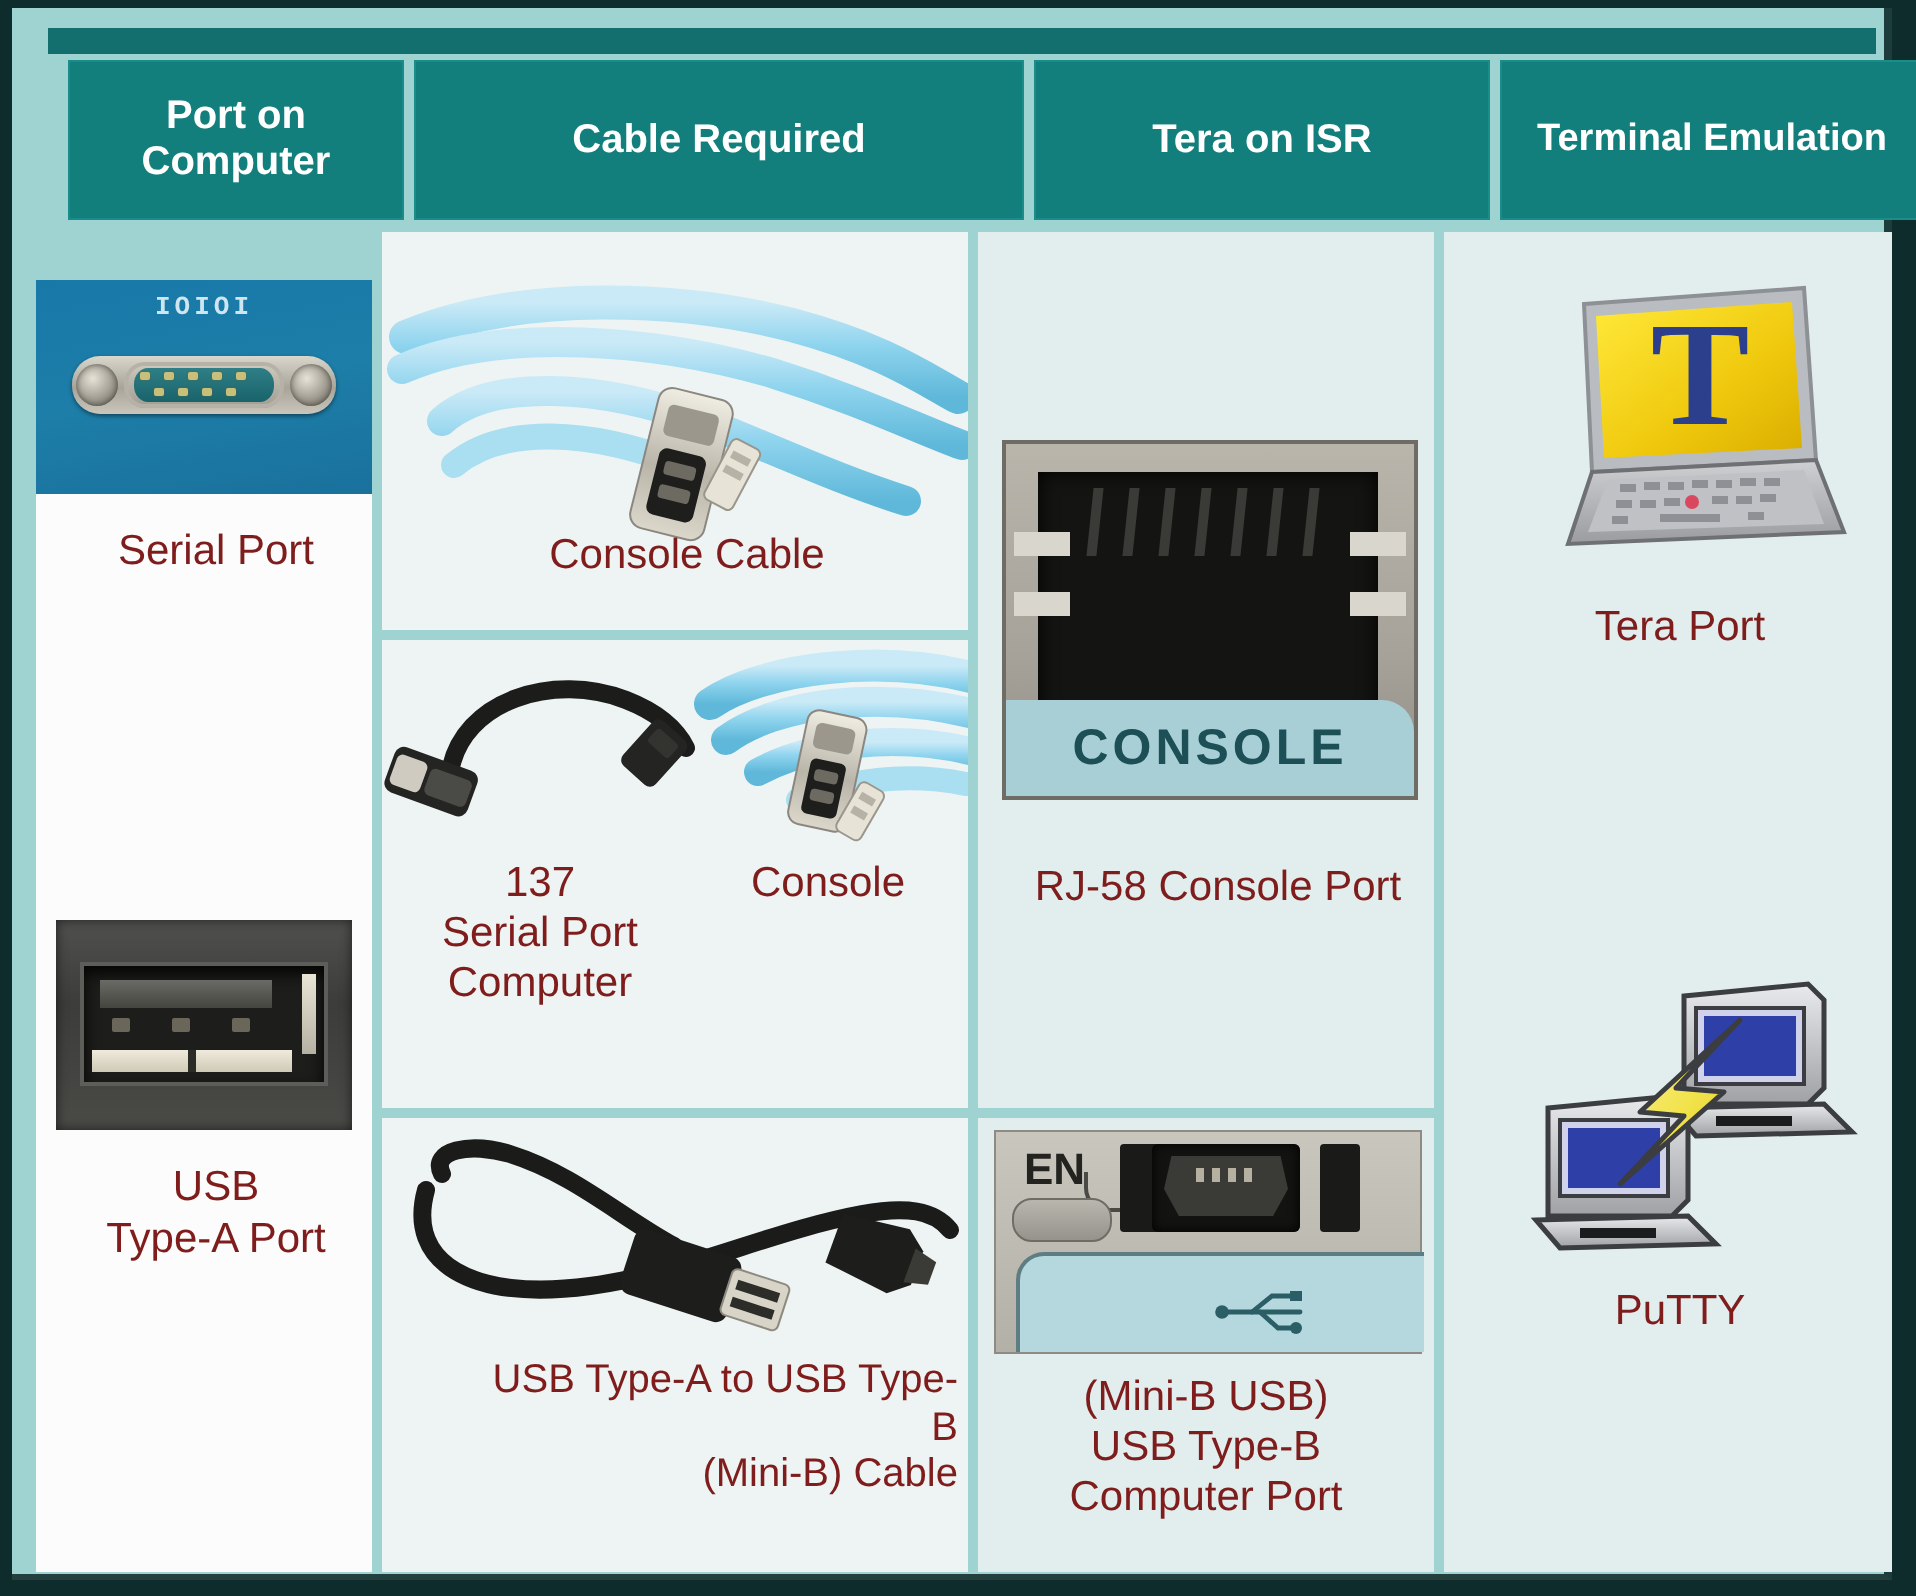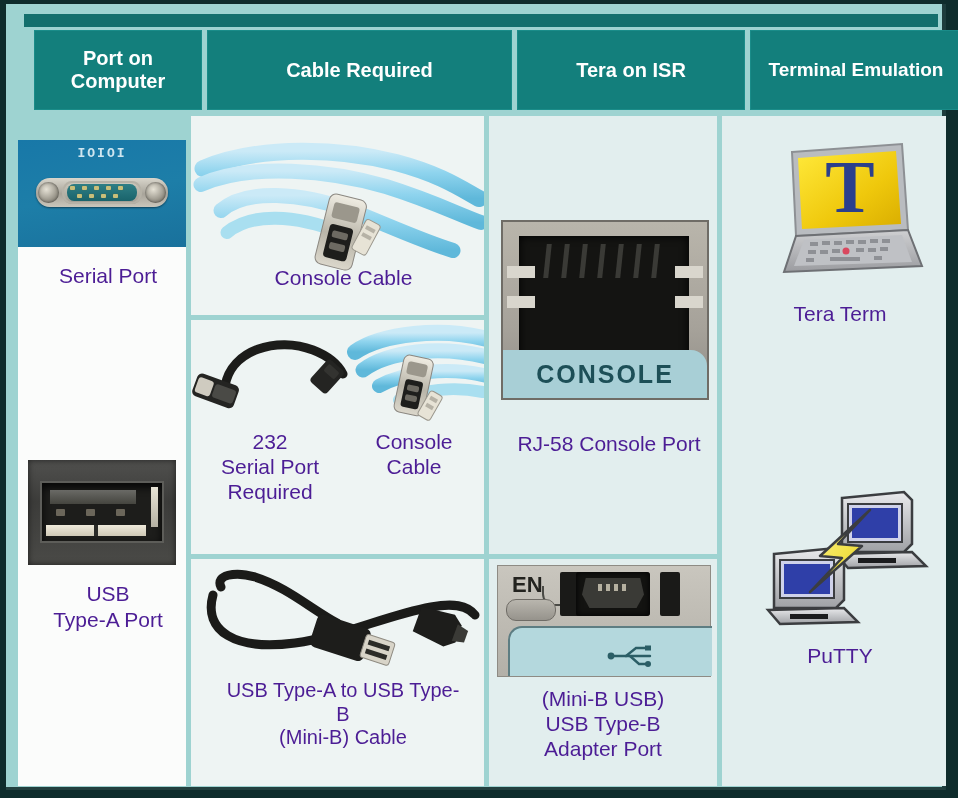--- a/index.html
+++ b/index.html
@@ -50,25 +50,25 @@
   .c21{left:185px;top:112px;width:293px;height:199px;}
   .c22{left:185px;top:316px;width:293px;height:234px;}
   .c23{left:185px;top:555px;width:293px;height:227px;}
   
   .c31{left:483px;top:112px;width:228px;height:438px;}
   .c32{left:483px;top:555px;width:228px;height:227px;}
   
   .c41{left:716px;top:112px;width:224px;height:670px;}
 
   .caption{
-    color:#4c1d95;font-size:21px;text-align:center;line-height:1.18;
+    color:#7f1d1d;font-size:21px;text-align:center;line-height:1.18;
     padding:0 6px;
   }
   .caption.small{font-size:20px;}
-  .caption.left{text-align:center;padding-left:12px;}
+  .caption.left{text-align:right;padding-left:12px;}
 
   
   .serial-tile{
     position:absolute;left:0;top:0;width:168px;height:107px;
     background:linear-gradient(170deg,#1878a8 0%,#1d7ea8 50%,#19719c 100%);
   }
   .serial-io{
     position:absolute;top:6px;left:0;width:100%;text-align:center;
     color:#cfe6f0;font-size:13px;letter-spacing:2px;font-weight:bold;
     font-family:"Liberation Mono","DejaVu Sans Mono",monospace;
@@ -349,27 +349,26 @@
           <rect x="9" y="39" width="12" height="6" rx="2" fill="#6d6a62"></rect>
         </g>
         <g transform="translate(240,66) rotate(30)">
           <rect x="0" y="0" width="14" height="28" rx="3" fill="#e7e3d6" stroke="#9a968c" stroke-width="1"></rect>
           <rect x="3" y="5" width="8" height="4" fill="#b6b2a6"></rect>
           <rect x="3" y="13" width="8" height="4" fill="#b6b2a6"></rect>
         </g>
       </svg>
 
       <div style="position:absolute;left:4px;top:110px;width:150px">
-        <div class="caption">232</div>
+        <div class="caption">137</div>
         <div class="caption">Serial Port</div>
-        <div class="caption">Required</div>
+        <div class="caption">Computer</div>
       </div>
       <div style="position:absolute;left:158px;top:110px;width:130px">
         <div class="caption">Console</div>
-        <div class="caption">Cable</div>
       </div>
     </div>
 
     <div class="cell c23 c-pale">
       <svg width="293" height="120" viewBox="0 0 293 120" style="position:absolute;left:0;top:6px">
         <path d="M22,30 C12,66 44,86 104,78 C150,72 196,50 240,42 C262,38 276,40 284,50" stroke="#1b1b19" stroke-width="9" fill="none" stroke-linecap="round"></path>
         <path d="M30,22 C24,10 44,6 64,12 C96,22 120,44 146,58" stroke="#1b1b19" stroke-width="9" fill="none" stroke-linecap="round"></path>
 
         <g transform="translate(128,48) rotate(18)">
           <rect x="0" y="0" width="56" height="34" rx="6" fill="#1d1d1b"></rect>
@@ -436,21 +435,21 @@
             </g>
             <circle cx="5" cy="12" r="3.4" fill="#2b5e66"></circle>
             <rect x="39" y="1.5" width="6" height="5" fill="#2b5e66"></rect>
             <circle cx="42" cy="20" r="3" fill="#2b5e66"></circle>
           </svg>
         </div>
       </div>
       <div style="position:absolute;left:0;top:128px;width:100%">
         <div class="caption">(Mini-B USB)</div>
         <div class="caption">USB Type-B</div>
-        <div class="caption">Adapter Port</div>
+        <div class="caption">Computer Port</div>
       </div>
     </div>
 
     <div class="cell c41 c-teal">
 
       <svg class="tera" viewBox="0 0 150 150">
         <defs>
           <linearGradient id="ylw" x1="0" y1="0" x2="1" y2="1">
             <stop offset="0%" stop-color="#ffe93a"></stop>
             <stop offset="60%" stop-color="#efc80c"></stop>
@@ -481,21 +480,21 @@
           <rect x="58" y="111" width="8" height="4"></rect>
             <rect x="82" y="110" width="8" height="4"></rect>
           <rect x="94" y="110" width="8" height="4"></rect>
             <rect x="106" y="109" width="8" height="4"></rect>
           <rect x="32" y="120" width="8" height="4"></rect>
             <rect x="56" y="119" width="30" height="4"></rect>
           <rect x="100" y="118" width="8" height="4"></rect>
         </g>
         <circle cx="72" cy="113" r="3.5" fill="#d9485f"></circle>
       </svg>
-      <div class="caption" style="position:absolute;left:0;top:186px;width:100%">Tera Term</div>
+      <div class="caption" style="position:absolute;left:0;top:186px;width:100%">Tera Port</div>
 
       <svg class="putty" viewBox="0 0 170 150">
         <defs>
           <linearGradient id="pcg" x1="0" y1="0" x2="0" y2="1">
             <stop offset="0%" stop-color="#e9eaec"></stop>
             <stop offset="100%" stop-color="#9fa1a5"></stop>
           </linearGradient>
           <linearGradient id="bolt" x1="0" y1="0" x2="1" y2="1">
             <stop offset="0%" stop-color="#fbf29a"></stop>
             <stop offset="55%" stop-color="#f2e24a"></stop>

